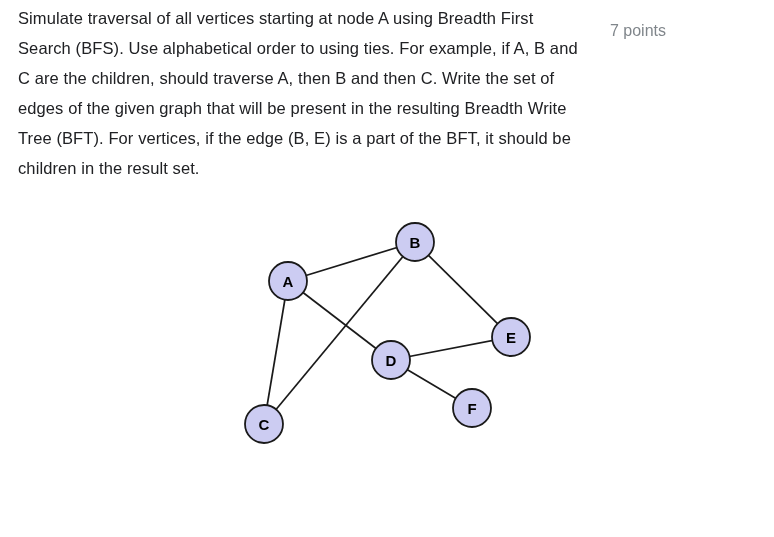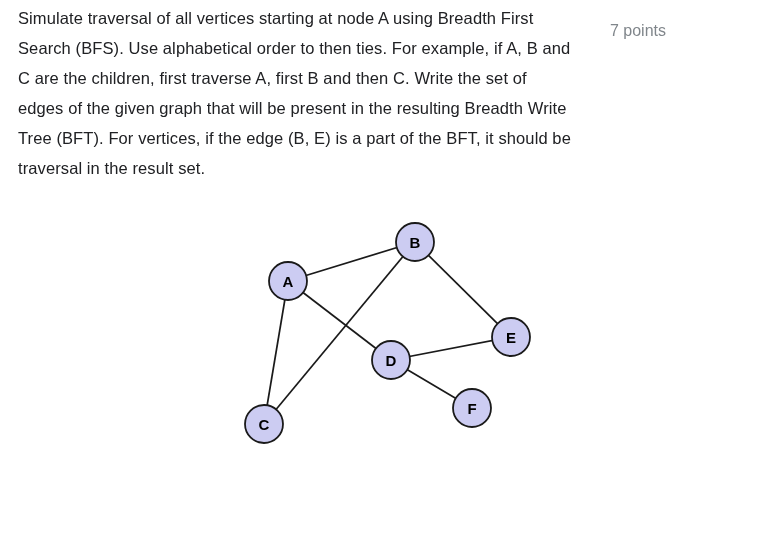--- a/index.html
+++ b/index.html
@@ -24,25 +24,25 @@
                   font-size:16px; color:#202124; padding:0 1px 6px 1px; }
   .answer-input::placeholder { color:#70757a; opacity:1; }
 </style>
 </head>
 <body>
 
 <div class="page">
 
   <div class="q-text" id="question-lines">
       <div class="q-line">Simulate traversal of all vertices starting at node A using Breadth First</div>
-      <div class="q-line">Search (BFS). Use alphabetical order to then ties. For example, if A, B and</div>
-      <div class="q-line">C are the children, first traverse A, first B and then C. Write the set of</div>
+      <div class="q-line">Search (BFS). Use alphabetical order to using ties. For example, if A, B and</div>
+      <div class="q-line">C are the children, should traverse A, then B and then C. Write the set of</div>
       <div class="q-line">edges of the given graph that will be present in the resulting Breadth Write</div>
       <div class="q-line">Tree (BFT). For vertices, if the edge (B, E) is a part of the BFT, it should be</div>
-      <div class="q-line">traversal in the result set.</div>
+      <div class="q-line">children in the result set.</div>
     </div>
 
   <div class="q-points">7 points</div>
 
   <div class="graph-wrap">
     <svg id="graph-svg" viewBox="0 0 320 245" xmlns="http://www.w3.org/2000/svg">
         <line x1="55" y1="68" x2="182" y2="29" stroke="#1a1a1a" stroke-width="1.7"></line>
         <line x1="55" y1="68" x2="31" y2="211" stroke="#1a1a1a" stroke-width="1.7"></line>
         <line x1="55" y1="68" x2="158" y2="147" stroke="#1a1a1a" stroke-width="1.7"></line>
         <line x1="182" y1="29" x2="31" y2="211" stroke="#1a1a1a" stroke-width="1.7"></line>

